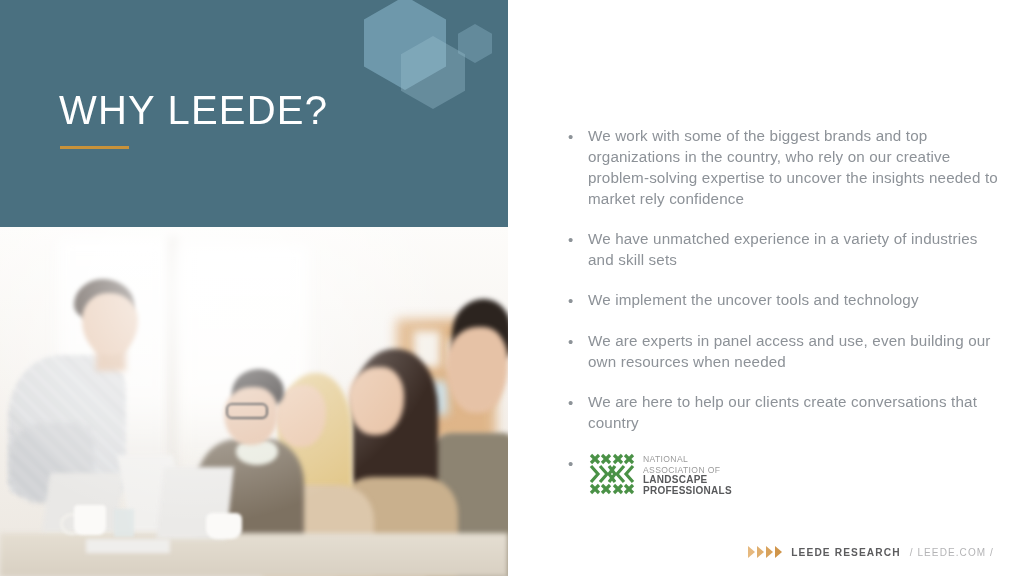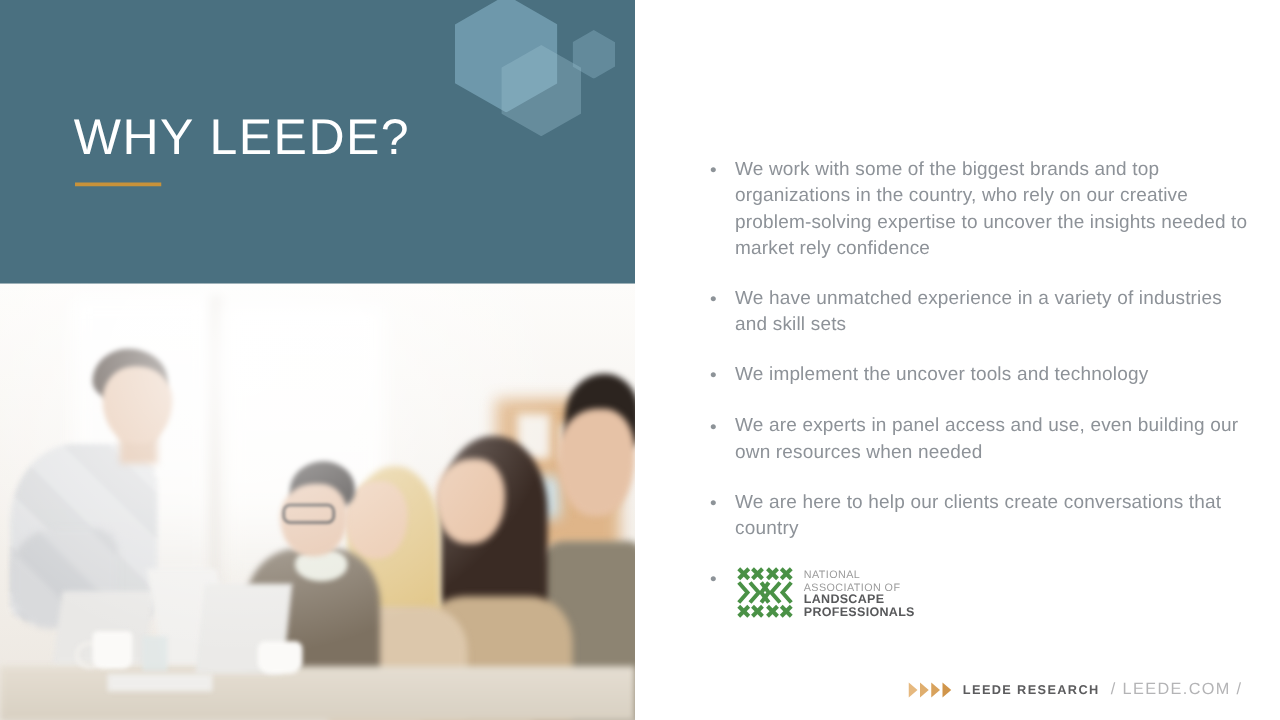--- a/index.html
+++ b/index.html
@@ -393,21 +393,21 @@
   .farrow.a3 { border-left-color: #d8a25c; }
   .farrow.a4 { border-left-color: #d0954a; }
 
   .footer-brand {
     font-size: 10.2px;
     font-weight: bold;
     letter-spacing: 1.1px;
     color: #5c5c5e;
   }
   .footer-site {
-    font-size: 13px;
+    font-size: 10px;
     letter-spacing: 1.1px;
     color: #b4b4b6;
   }
 </style>
 </head>
 <body>
 
 <div class="slide">
 
   <div class="left-col">

